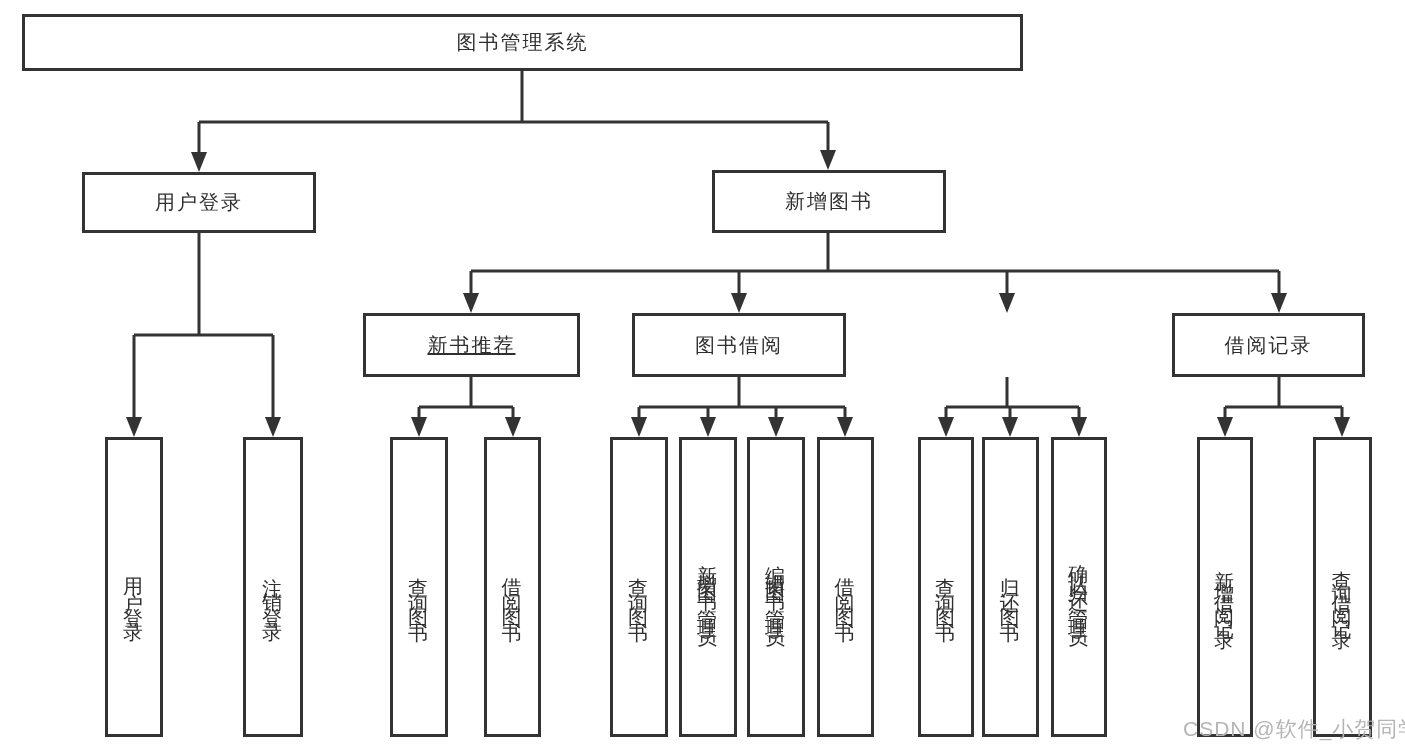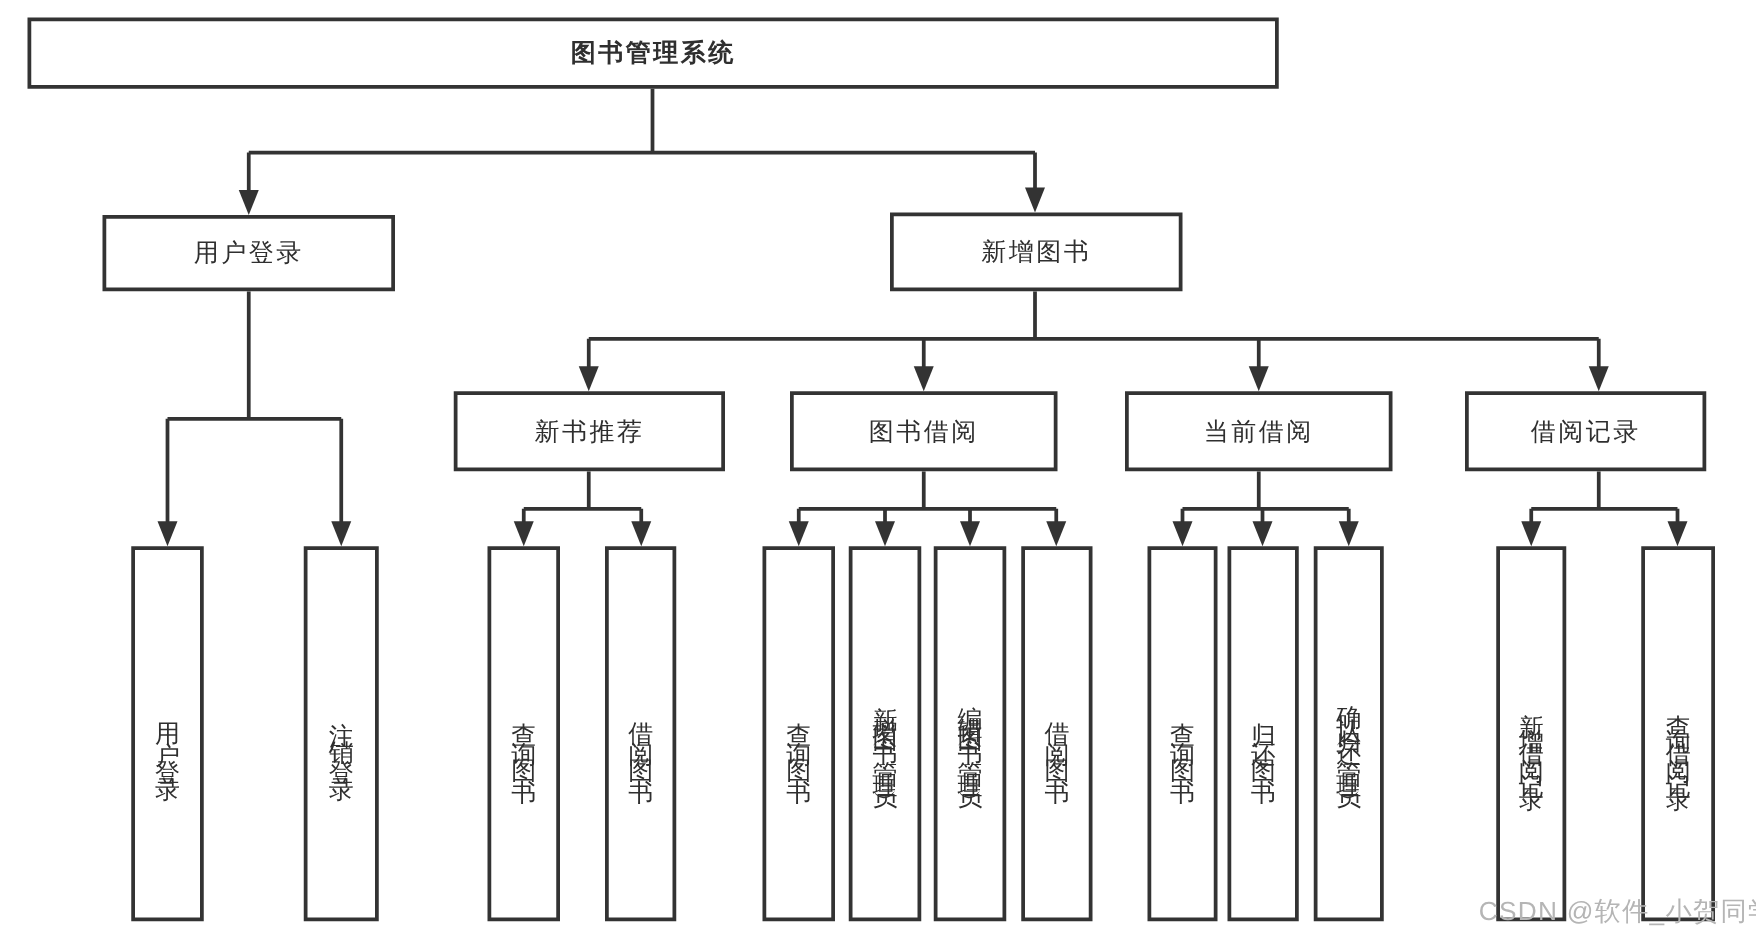--- a/index.html
+++ b/index.html
@@ -29,26 +29,26 @@
   .leaf{
     writing-mode:vertical-rl;
     text-orientation:mixed;
     white-space:normal;
   }
   .leaf.s4{letter-spacing:15px;padding-top:10px;}
   .leaf.s6{letter-spacing:12px;padding-top:8px;}
   .leaf.s9{letter-spacing:9px;padding-top:4px;}
 
   
-  #n-root{left:22px;top:14px;width:1001px;height:57px;font-weight:bold;}
+  #n-root{left:22px;top:14px;width:1001px;height:57px;}
   
   #n-user-login{left:82px;top:172px;width:234px;height:61px;}
   #n-book-mgmt{left:712px;top:170px;width:234px;height:63px;}
   
-  #n-new-book-rec{left:363px;top:313px;width:217px;height:64px;}
+  #n-new-book-rec{left:363px;top:313px;width:217px;height:64px;text-decoration:underline;}
   #n-book-borrow{left:632px;top:313px;width:214px;height:64px;}
   #n-current-borrow{left:900px;top:313px;width:214px;height:64px;}
   #n-borrow-records{left:1172px;top:313px;width:193px;height:64px;}
   
   #n-leaf-u1{left:105px;top:437px;width:58px;height:300px;}
   #n-leaf-u2{left:243px;top:437px;width:60px;height:300px;}
   #n-leaf-n1{left:390px;top:437px;width:58px;height:300px;}
   #n-leaf-n2{left:484px;top:437px;width:57px;height:300px;}
   #n-leaf-b1{left:610px;top:437px;width:58px;height:300px;}
   #n-leaf-b2{left:679px;top:437px;width:58px;height:300px;}
@@ -127,21 +127,20 @@
     </g>
   </svg>
 
   <div class="box" id="n-root">图书管理系统</div>
 
   <div class="box" id="n-user-login">用户登录</div>
   <div class="box" id="n-book-mgmt">新增图书</div>
 
   <div class="box" id="n-new-book-rec">新书推荐</div>
   <div class="box" id="n-book-borrow">图书借阅</div>
-  <div class="box" id="n-current-borrow">当前借阅</div>
   <div class="box" id="n-borrow-records">借阅记录</div>
 
   <div class="box leaf s4" id="n-leaf-u1">用户登录</div>
   <div class="box leaf s4" id="n-leaf-u2">注销登录</div>
 
   <div class="box leaf s4" id="n-leaf-n1">查询图书</div>
   <div class="box leaf s4" id="n-leaf-n2">借阅图书</div>
 
   <div class="box leaf s4" id="n-leaf-b1">查询图书</div>
   <div class="box leaf s9" id="n-leaf-b2">新增图书（管理员）</div>

